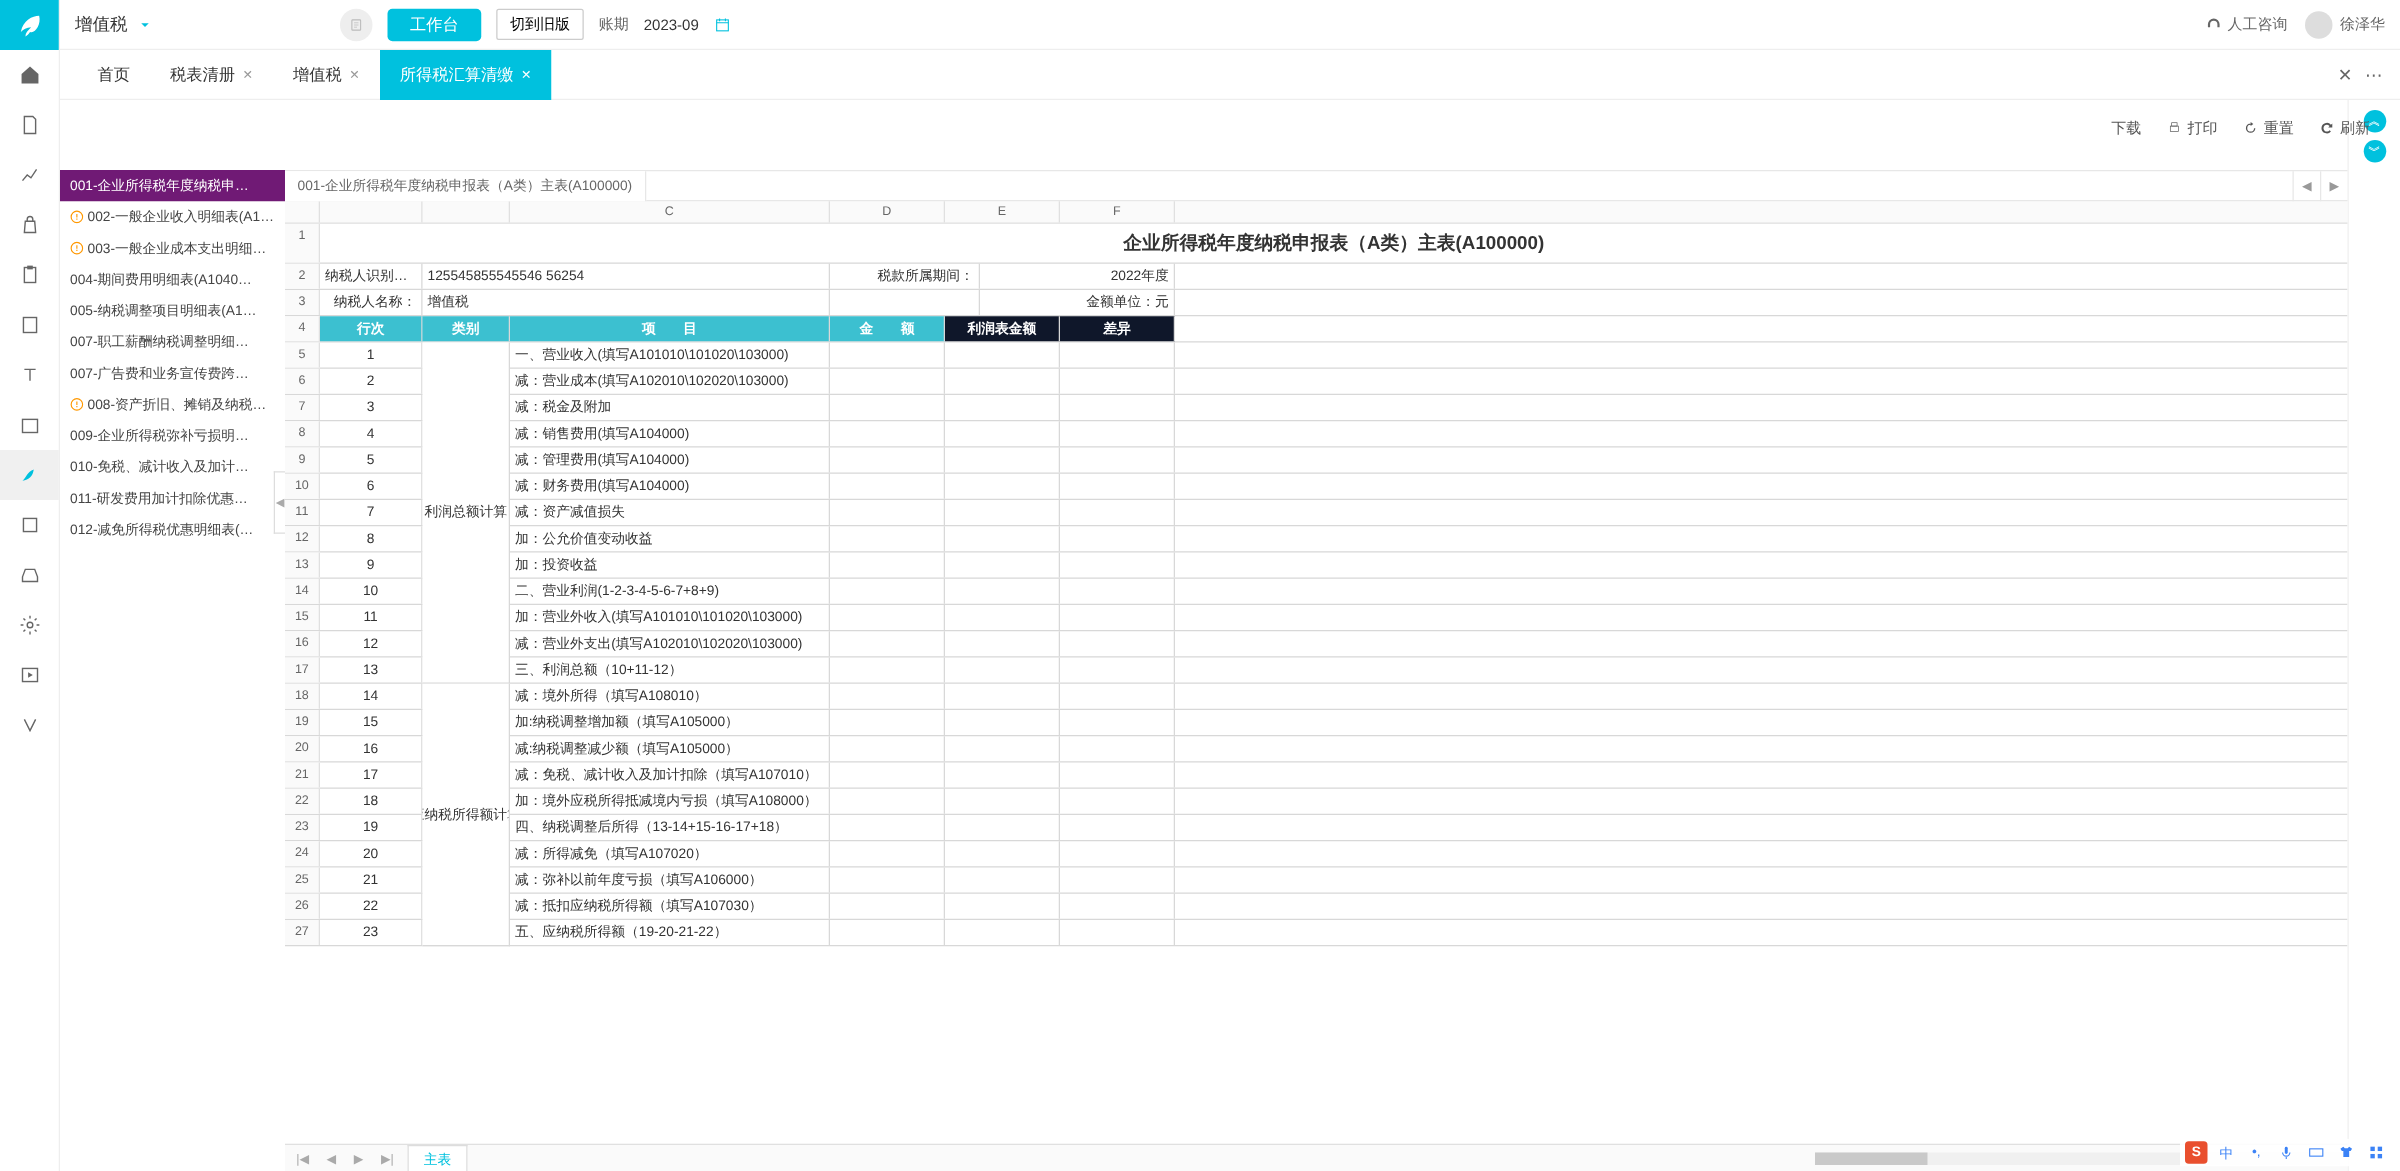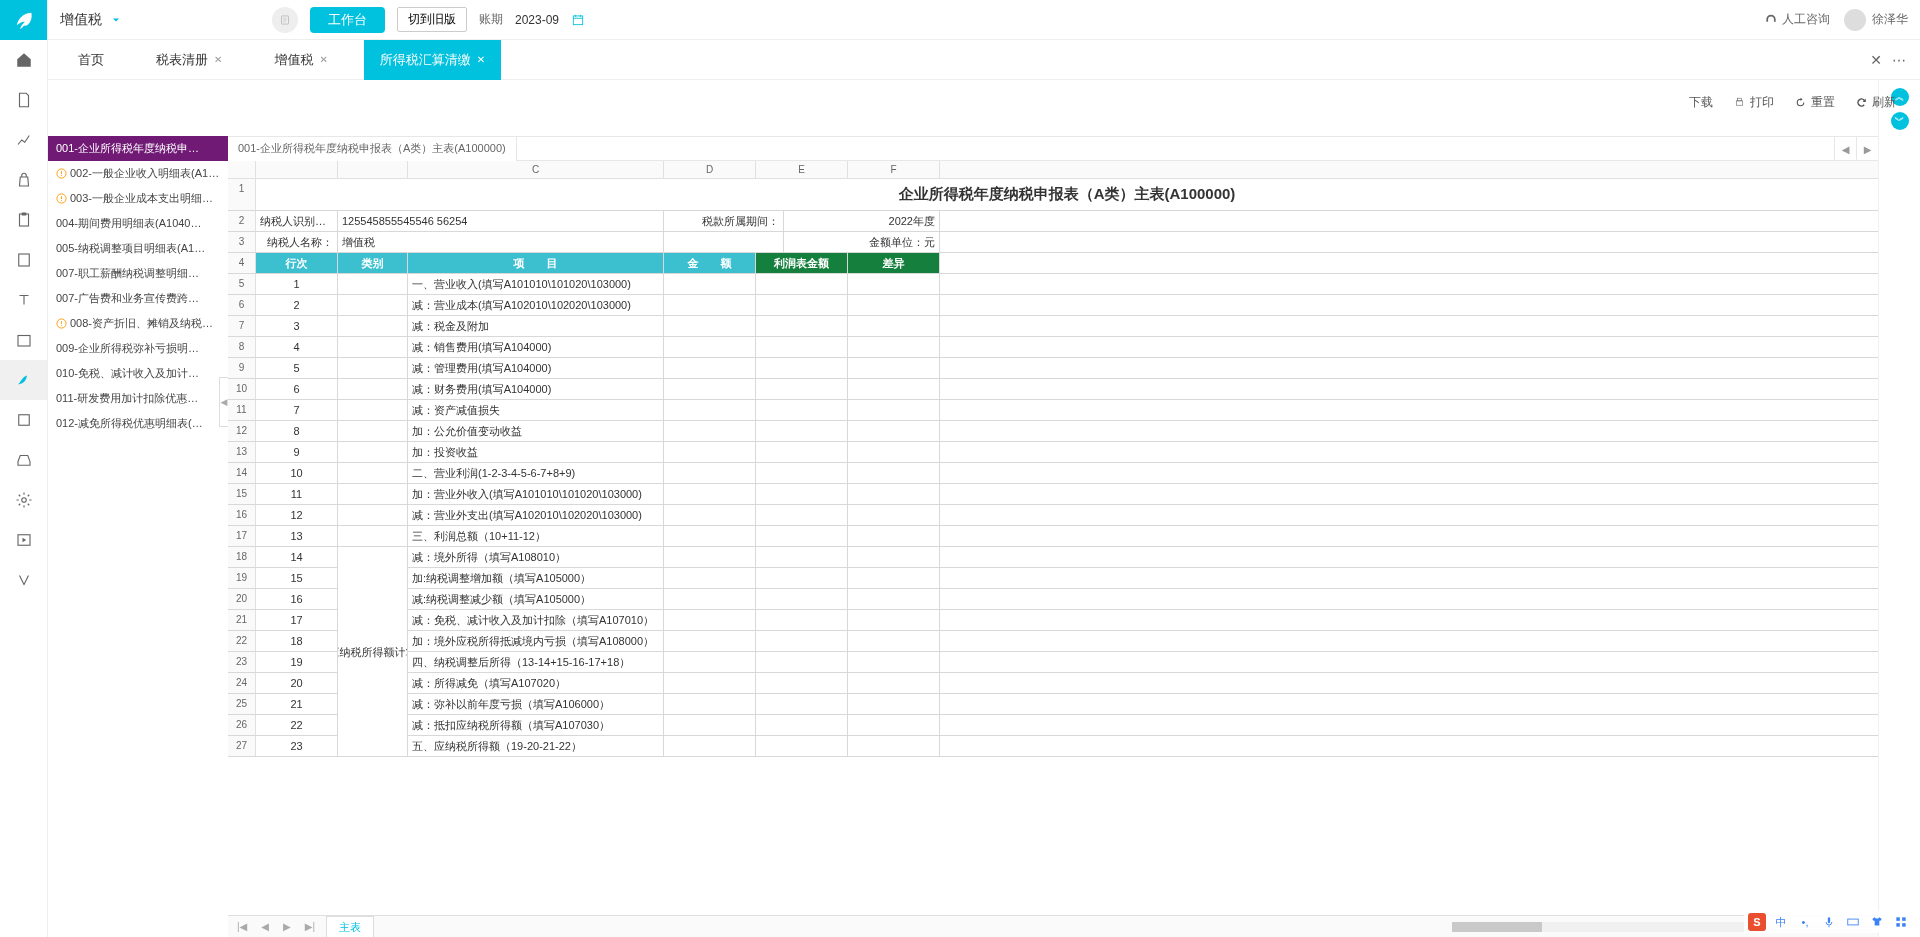--- a/index.html
+++ b/index.html
@@ -61,21 +61,21 @@
 .colheaders .ch { flex: 0 0 auto; border-right: 1px solid #e0e0e0; text-align: center; font-size: 10px; color: #666; line-height: 18px; }
 .cw-A { width: 82px; } .cw-B { width: 70px; } .cw-C { width: 256px; } .cw-D { width:92px;} .cw-E{width:92px;} .cw-F{width:92px;}
 
 .grid-scroll { flex: 1; overflow: auto; min-height: 0; }
 .grid { display: block; }
 .row { display: flex; border-bottom: 1px solid #d8d8d8; min-height: 20px; }
 .row .rh { width: 28px; background: #fafafa; border-right: 1px solid #e0e0e0; text-align: center; font-size: 10px; color: #666; line-height: 20px; flex-shrink: 0; }
 .row .cell { border-right: 1px solid #d8d8d8; padding: 1px 4px; font-size: 11px; line-height: 18px; overflow: hidden; white-space: nowrap; text-overflow: ellipsis; flex-shrink: 0; }
 .title-cell { flex: 1; text-align: center; font-weight: bold; font-size: 15px; padding: 6px 0; }
 .hdr-row .cell { background: #3cc0d0; color: #fff; text-align: center; font-weight: bold; }
-.hdr-row .cell.green { background: #15803d; }
+.hdr-row .cell.green { background: #0f172a; }
 .merge-v { display: flex; align-items: center; justify-content: center; writing-mode: horizontal-tb; text-align: center; font-size: 11px; }
 .proj { text-align: left; padding-left: 6px; }
 
 .bottom-tabs { height: 22px; display: flex; align-items: center; border-top: 1px solid #e0e0e0; background: #fafafa; font-size: 11px; padding: 0 6px; gap: 8px; }
 .bottom-tabs .arrow { color: #aaa; cursor: pointer; font-size: 10px; padding: 0 3px; }
 .bottom-tabs .btab { padding: 4px 12px; height: 22px; display: flex; align-items: center; border: 1px solid #ddd; border-bottom: none; background: #fff; color: #00c1de; cursor: pointer; }
 .bottom-tabs .hsplit { flex: 1; }
 .bottom-tabs .hscroll { width: 420px; height: 10px; background: #f0f0f0; position: relative; }
 .bottom-tabs .hscroll::after { content:''; position:absolute; left:0; top:0; width:90px; height:10px; background:#c9c9c9; }
 
@@ -208,21 +208,21 @@
         <span>人工咨询</span>
       </div>
       <div style="display:flex;gap:6px;align-items:center;">
         <span class="avatar"></span>
         <span>徐泽华</span>
       </div>
     </div>
   </div>
 
   <div class="tabbar">
-    <div id="tabs-host" style="display: flex; gap: 20px;">
+    <div id="tabs-host" style="display: flex;">
         <div class="tab">
           <span>首页</span>
         </div>
         <div class="tab">
           <span>税表清册</span>
           <span class="close">✕</span>
         </div>
         <div class="tab">
           <span>增值税</span>
           <span class="close">✕</span>
@@ -362,20 +362,21 @@
               <div class="cell cw-B">类别</div>
               <div class="cell cw-C">项　　目</div>
               <div class="cell cw-D">金　　额</div>
               <div class="cell cw-E green">利润表金额</div>
               <div class="cell cw-F green">差异</div>
             </div>
             <div class="row ">
               <div class="rh">5</div>
               <div class="cell cw-A" style="text-align:center">1</div>
               <div class="cell cw-B"></div>
+              <div class="cell cw-B merge-v" style="height:273px;position:absolute;margin-left:110px;background:#fff;border-bottom:1px solid #d8d8d8">利润总额计算</div>
               <div class="cell cw-C proj">一、营业收入(填写A101010\101020\103000)</div>
               <div class="cell cw-D"></div>
               <div class="cell cw-E"></div>
               <div class="cell cw-F"></div>
             </div>
             <div class="row ">
               <div class="rh">6</div>
               <div class="cell cw-A" style="text-align:center">2</div>
               <div class="cell cw-B"></div>
               <div class="cell cw-C proj">减：营业成本(填写A102010\102020\103000)</div>

